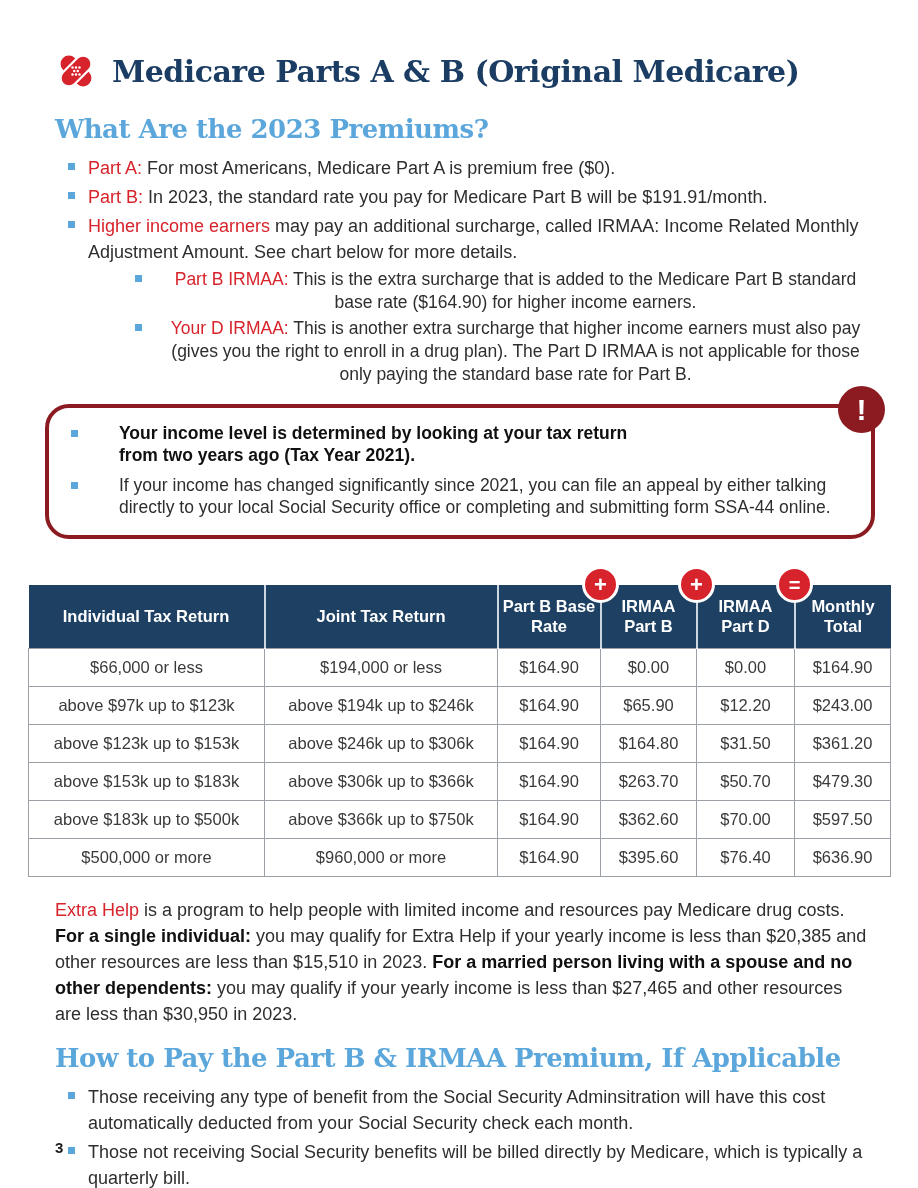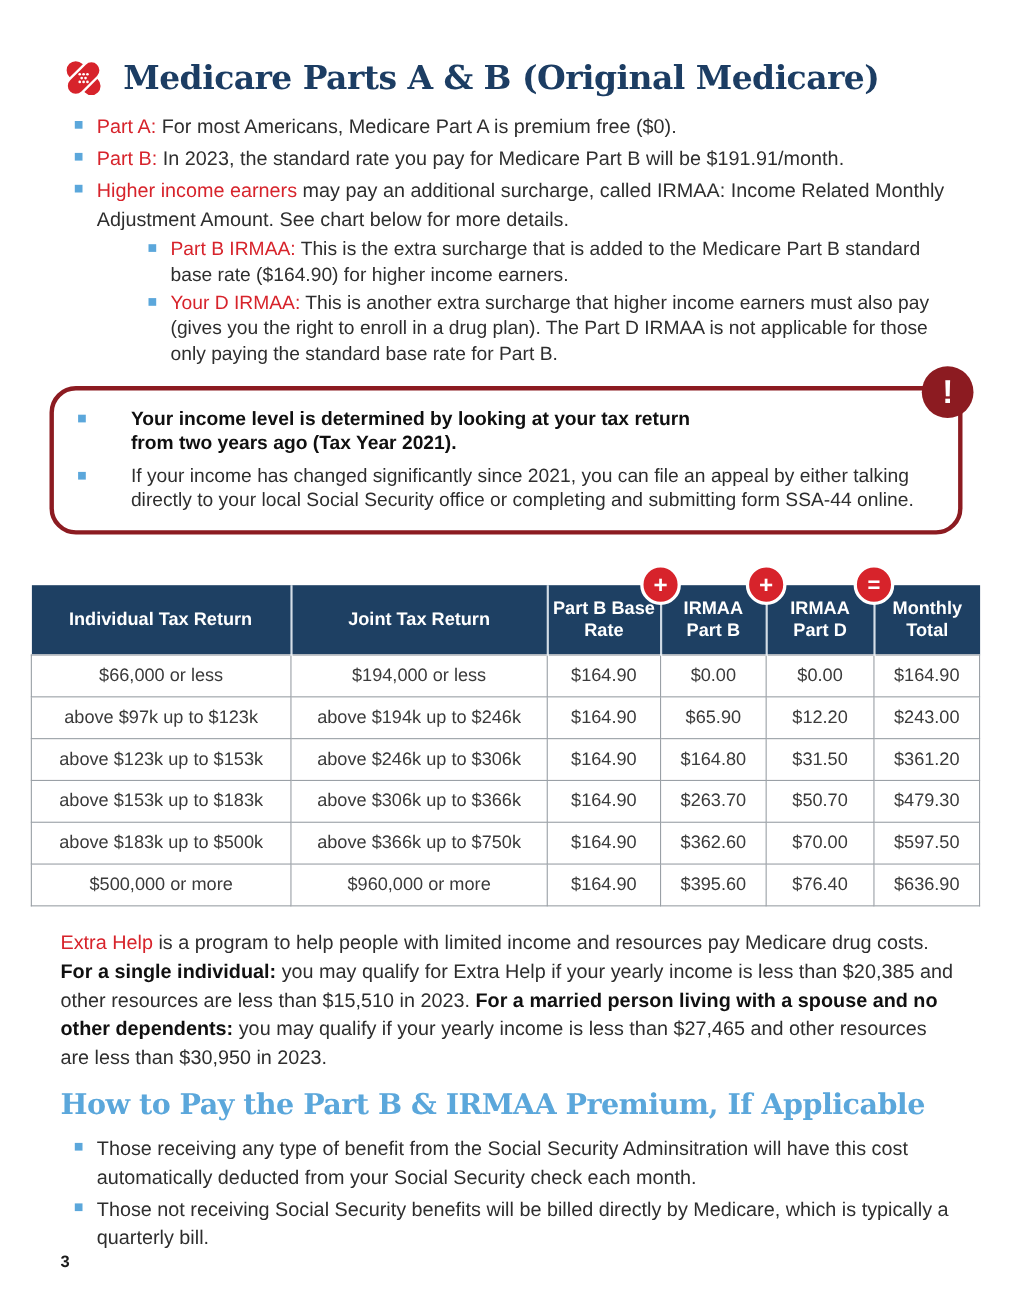--- a/index.html
+++ b/index.html
@@ -29,21 +29,21 @@
 
   
   .bullets { margin-top:10px; }
   .bullet { display:flex; margin:0 0 3px 13px; }
   .bullet .sq {
     width:7px; height:7px; background:#5ba7db; flex-shrink:0;
     margin-top:8px; margin-right:13px;
   }
   .bullet .bt { font-size:18px; line-height:26px; color:#2e2e2e; max-width:790px; }
   .lead-red { color:#d7232b; font-weight:normal; }
-  .sub-bullets { margin-top:1px; }
+  .sub-bullets { margin-top:1px;text-align:center; }
   .sub-bullets .bullet { margin-left:80px; }
   .sub-bullets .bullet .bt { font-size:17.5px; line-height:23px; max-width:725px; }
   .sub-bullets .bullet .sq { margin-top:7px; }
 
   
   .callout {
     position:relative; margin-left:-10px; margin-top:18px; width:830px;
     border:4px solid #8c1b21; border-radius:24px; background:#ffffff;
     padding:15px 28px 17px 22px;
   }
@@ -116,20 +116,21 @@
           <circle cx="22" cy="24" r="1.4"></circle>
             <circle cx="26" cy="24" r="1.4"></circle>
           <circle cx="20" cy="28" r="1.4"></circle>
             <circle cx="24" cy="28" r="1.4"></circle>
             <circle cx="28" cy="28" r="1.4"></circle>
         </g>
       </svg>
       <h1 class="doc-title">Medicare Parts A &amp; B (Original Medicare)</h1>
     </div>
 
+    <h2 class="sec-head premiums-head">What Are the 2023 Premiums?</h2>
 
     <div class="bullets">
       <div class="bullet">
         <span class="sq"></span>
         <p class="bt"><span class="lead-red">Part A:</span><span> For most Americans, Medicare Part A is premium free ($0).</span></p>
       </div>
       <div class="bullet">
         <span class="sq"></span>
         <p class="bt"><span class="lead-red">Part B:</span><span> In 2023, the standard rate you pay for Medicare Part B will be $191.91/month.</span></p>
       </div>

